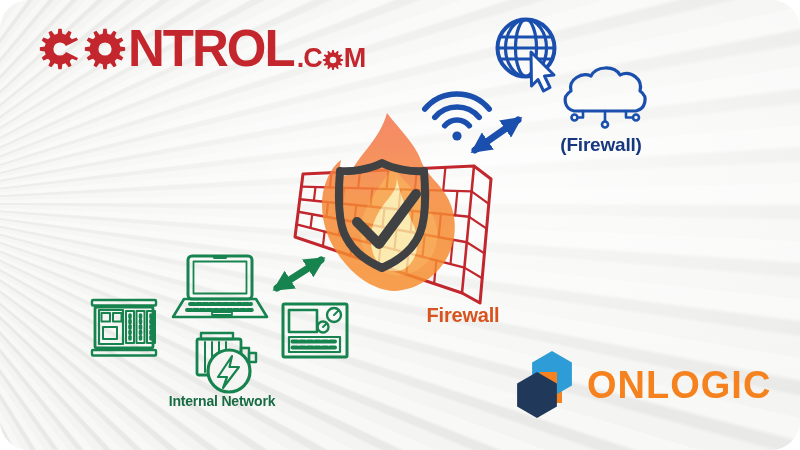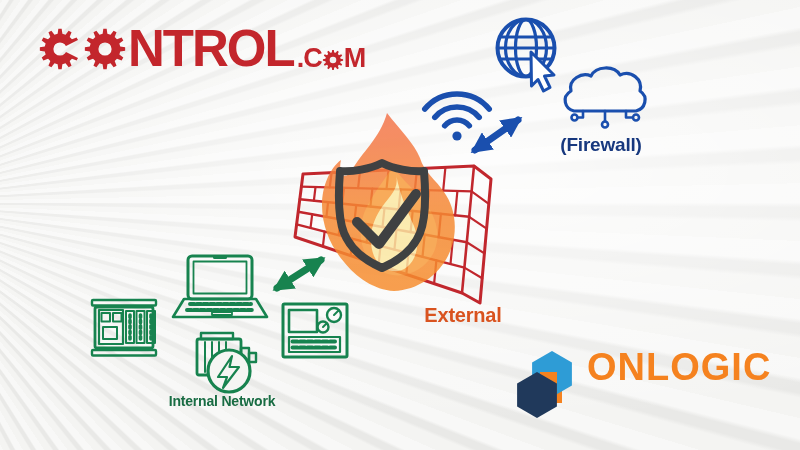--- a/index.html
+++ b/index.html
@@ -3,20 +3,21 @@
 <meta charset="utf-8">
 <style>
   html,body{margin:0;padding:0;}
   .stage{
     position:relative;width:800px;height:450px;overflow:hidden;
     font-family:"Liberation Sans",sans-serif;
     background-color:var(--bg,#F2F2F1);
     background-image:
       radial-gradient(130% 90% at 62% 38%, rgba(255,255,255,.78), rgba(255,255,255,0) 62%),
       repeating-conic-gradient(from 78deg at -15% 45%, #f8f8f7 0deg 1.2deg, #e9e9e7 1.5deg 2.1deg, #f4f4f2 2.4deg 3.6deg);
+    border-radius: 29px;
   }
   svg{display:block}
   #art{position:absolute;left:0;top:0;}
   .sb{stroke:var(--blue);fill:none;stroke-linecap:round;stroke-linejoin:round}
   .sg{stroke:var(--green);fill:none;stroke-linecap:round;stroke-linejoin:round}
   .sr{stroke:var(--wall-red);fill:none;stroke-linecap:round;stroke-linejoin:round}
   .ss{stroke:var(--shield-gray);fill:none;stroke-linecap:round;stroke-linejoin:round}
 
   
   .control-logo{position:absolute;left:38px;top:22px;height:54px;display:flex;align-items:center;gap:1px;color:var(--logo-red)}
@@ -25,21 +26,21 @@
   .tld{display:flex;align-items:center;align-self:flex-end;margin-bottom:3px;margin-left:2px}
   .tld .letters{font-size:27px;letter-spacing:-1px;font-weight:800;line-height:1}
 
   
   .lbl{position:absolute;text-align:center;font-weight:800;letter-spacing:-.2px}
   .lbl-external{left:500px;top:131px;width:202px;font-size:19px;line-height:27px;color:var(--navy-text)}
   .lbl-firewall{left:413px;top:304px;width:100px;font-size:20px;color:var(--fw-orange)}
   .lbl-internal{left:116px;top:393px;width:212px;font-size:14px;color:var(--green-text)}
 
   
-  .onlogic{position:absolute;left:514px;top:348px;display:flex;align-items:flex-start;gap:11px}
+  .onlogic{position:absolute;left:514px;top:348px;display:flex;align-items:center;gap:11px}
   .onlogic .word{font-size:38px;font-weight:800;letter-spacing:1px;color:var(--onlogic-orange);line-height:1}
 </style>
 </head>
 <body>
 
 <div class="stage">
 
   <svg width="0" height="0" style="position:absolute" aria-hidden="true">
     <defs>
         <path id="gearP" fill-rule="evenodd" d="M47.9,23.1 L47.9,26.9 L42.3,27.7 L41.3,31.3 L45.8,34.8 L43.9,38.1 L38.6,36.0 L36.0,38.6 L38.1,43.9 L34.8,45.8 L31.3,41.3 L27.7,42.3 L26.9,47.9 L23.1,47.9 L22.3,42.3 L18.7,41.3 L15.2,45.8 L11.9,43.9 L14.0,38.6 L11.4,36.0 L6.1,38.1 L4.2,34.8 L8.7,31.3 L7.7,27.7 L2.1,26.9 L2.1,23.1 L7.7,22.3 L8.7,18.7 L4.2,15.2 L6.1,11.9 L11.4,14.0 L14.0,11.4 L11.9,6.1 L15.2,4.2 L18.7,8.7 L22.3,7.7 L23.1,2.1 L26.9,2.1 L27.7,7.7 L31.3,8.7 L34.8,4.2 L38.1,6.1 L36.0,11.4 L38.6,14.0 L43.9,11.9 L45.8,15.2 L41.3,18.7 L42.3,22.3 Z M32.5,25.0 A7.5 7.5 0 1 0 17.5,25.0 A7.5 7.5 0 1 0 32.5,25.0 Z"></path>
@@ -193,21 +194,21 @@
       <svg width="22" height="22" viewBox="0 0 50 50">
         <use href="#gearP" class="gear"></use>
       </svg>
       <span class="letters">M</span>
     </span>
   </div>
 
   <div class="lbl lbl-external">
     <div>(Firewall)</div>
   </div>
-  <div class="lbl lbl-firewall">External</div>
+  <div class="lbl lbl-firewall">Firewall</div>
   <div class="lbl lbl-internal">Internal Network</div>
 
   <div class="onlogic">
     <svg width="62" height="74" viewBox="0 0 62 74">
       <rect x="22" y="19" width="26" height="36" style="fill:var(--onlogic-orange)"></rect>
       <polygon points="38,3 57.9,14.5 57.9,37.5 38,49 18.1,37.5 18.1,14.5" style="fill:var(--onlogic-lightblue)"></polygon>
       <rect x="26" y="24" width="17" height="28" style="fill:var(--onlogic-orange)"></rect>
       <polygon points="23,24 42.9,35.5 42.9,58.5 23,70 3.1,58.5 3.1,35.5" style="fill:var(--onlogic-navy)"></polygon>
     </svg>
     <span class="word">ONLOGIC</span>

